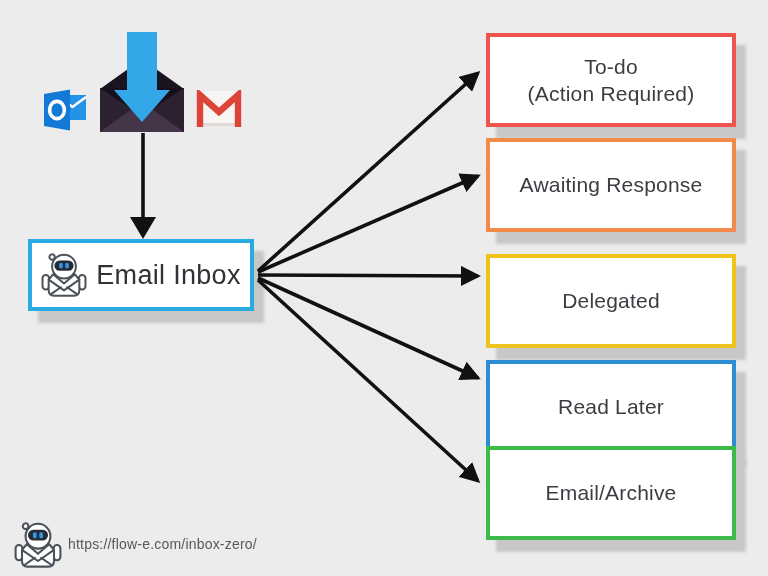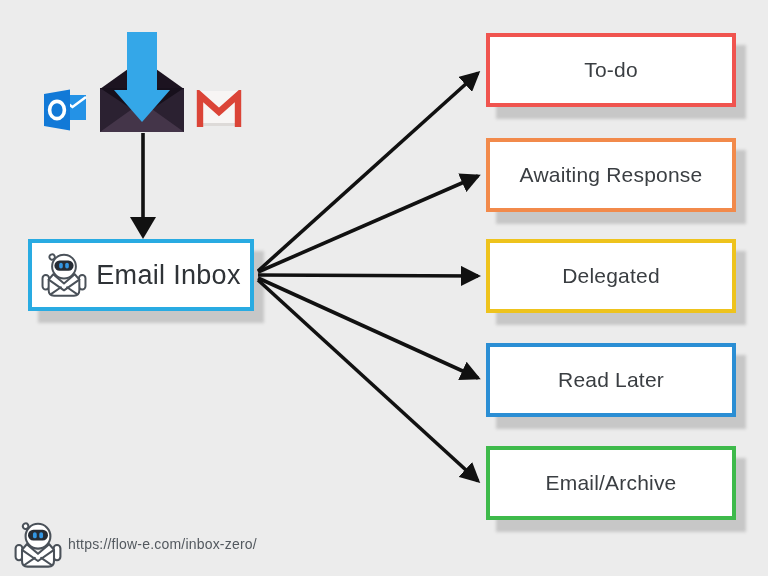--- a/index.html
+++ b/index.html
@@ -18,31 +18,31 @@
     left:28px;top:239px;width:226px;height:72px;
     background:#ffffff;border:4px solid #29abe2;box-sizing:border-box;
     box-shadow:10px 12px 3px #c7c7c7;
     display:flex;align-items:center;justify-content:center;gap:9px;
   }
   .inbox-box .label{
     font-size:27px;font-weight:500;color:#2f3337;letter-spacing:.3px;
   }
   
   .cat-box{
-    left:486px;width:250px;height:74px;
+    left:486px;width:250px;height:94px;
     background:#ffffff;border:4px solid #888;box-sizing:border-box;
     box-shadow:10px 12px 3px #c7c7c7;
     display:flex;flex-direction:column;align-items:center;justify-content:center;
     text-align:center;
   }
   .cat-box .label{font-size:21px;font-weight:500;color:#3a3e42;line-height:1.3;letter-spacing:.2px;}
   #cat-todo{top:33px;}
   #cat-awaiting{top:138px;justify-content:center;}
   #cat-delegated{top:239px;}
-  #cat-readlater{top:343px;}
+  #cat-readlater{top:360px;}
   #cat-done{top:446px;}
   
   #arrow-layer{left:0;top:0;width:768px;height:576px;pointer-events:none;}
   
   #footer-robot{left:14px;top:521px;width:48px;height:48px;}
   #footer-url{left:68px;top:536px;font-size:14px;color:#53595f;letter-spacing:.2px;}
   svg{display:block;}
 </style>
 </head>
 <body style="background: rgb(236, 236, 236);">
@@ -92,25 +92,26 @@
 
 <div class="abs inbox-box" style="border-color: rgb(41, 171, 226);">
   <svg width="46" height="46">
       <use href="#robot-symbol"></use>
     </svg>
   <span class="label">Email Inbox</span>
 </div>
 
 <div id="cat-todo" class="abs cat-box" style="border-color: rgb(240, 84, 79);">
   <span class="label">To-do</span>
+  <span class="label">(Action Required)</span>
 </div>
 <div id="cat-awaiting" class="abs cat-box" style="border-color: rgb(242, 138, 75);">
   <span class="label">Awaiting Response</span>
 </div>
-<div id="cat-delegated" class="abs cat-box" style="border-color: rgb(238, 195, 29);">
+<div id="cat-delegated" class="abs cat-box" style="border-color: rgb(238, 195, 29); margin-top: 15px;">
   <span class="label">Delegated</span>
 </div>
 <div id="cat-readlater" class="abs cat-box" style="border-color: rgb(43, 142, 212);">
   <span class="label">Read Later</span>
 </div>
 <div id="cat-done" class="abs cat-box" style="border-color: rgb(62, 186, 75);">
   <span class="label">Email/Archive</span>
 </div>
 
 <svg id="arrow-layer" class="abs" viewBox="0 0 768 576">

